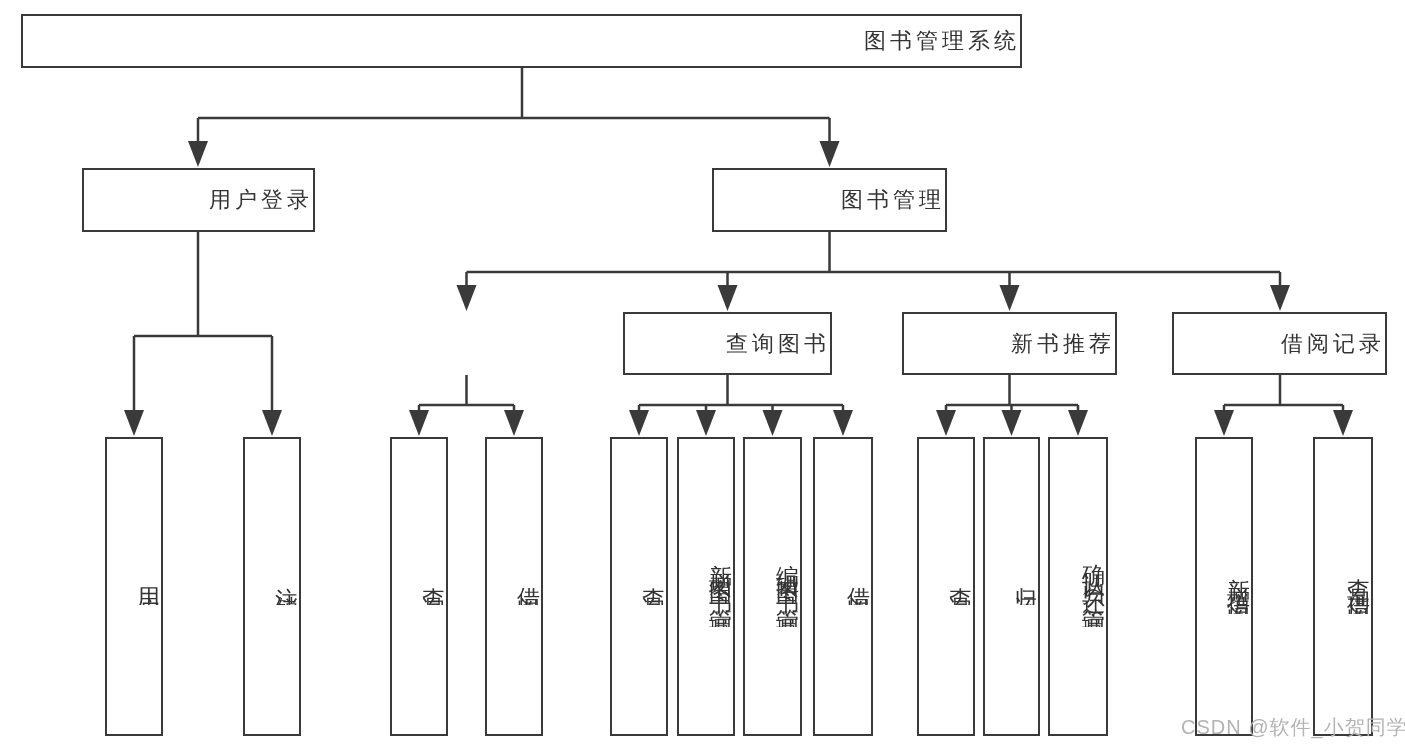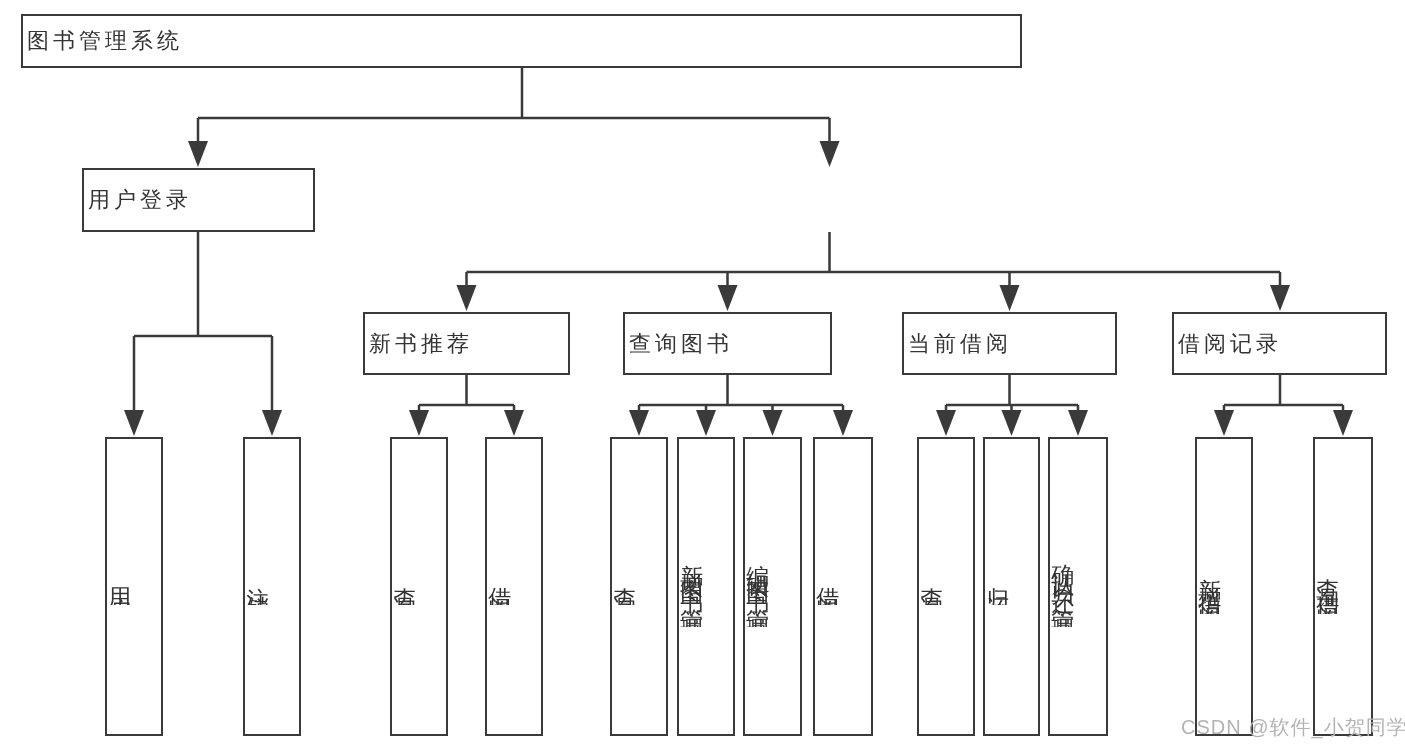--- a/index.html
+++ b/index.html
@@ -21,21 +21,21 @@
     top: 0;
     z-index: 1;
   }
   .node {
     position: absolute;
     box-sizing: border-box;
     border: 2.5px solid #3a3a3a;
     background: #ffffff;
     display: flex;
     align-items: center;
-    justify-content: flex-start;
+    justify-content: flex-end;
     color: #333333;
     z-index: 2;
   }
   .node.h {
     font-size: 22px;
     letter-spacing: 4px;
   }
   .node.h .lbl {
     white-space: nowrap;
     text-indent: 4px; 
@@ -107,29 +107,29 @@
     </g>
   </svg>
 
   <div class="node h" style="left:21px; top:14px; width:1001px; height:54px">
     <span class="lbl">图书管理系统</span>
   </div>
 
   <div class="node h" style="left:82px; top:168px; width:233px; height:64px">
     <span class="lbl">用户登录</span>
   </div>
+  <div class="node h" style="left:712px; top:168px; width:235px; height:64px">
+    <span class="lbl">图书管理</span>
+  </div>
 
-  <div class="node h" style="left:363px; top:312px; width:207px; height:63px">
-    <span class="lbl">新书推荐</span>
-  </div>
   <div class="node h" style="left:623px; top:312px; width:209px; height:63px">
     <span class="lbl">查询图书</span>
   </div>
   <div class="node h" style="left:902px; top:312px; width:215px; height:63px">
-    <span class="lbl">当前借阅</span>
+    <span class="lbl">新书推荐</span>
   </div>
   <div class="node h" style="left:1172px; top:312px; width:215px; height:63px">
     <span class="lbl">借阅记录</span>
   </div>
 
   <div class="node v" style="left:105px; top:437px; width:58px; height:299px">
     <span class="lbl">用户登录</span>
   </div>
   <div class="node v" style="left:243px; top:437px; width:58px; height:299px">
     <span class="lbl">注销登录</span>

